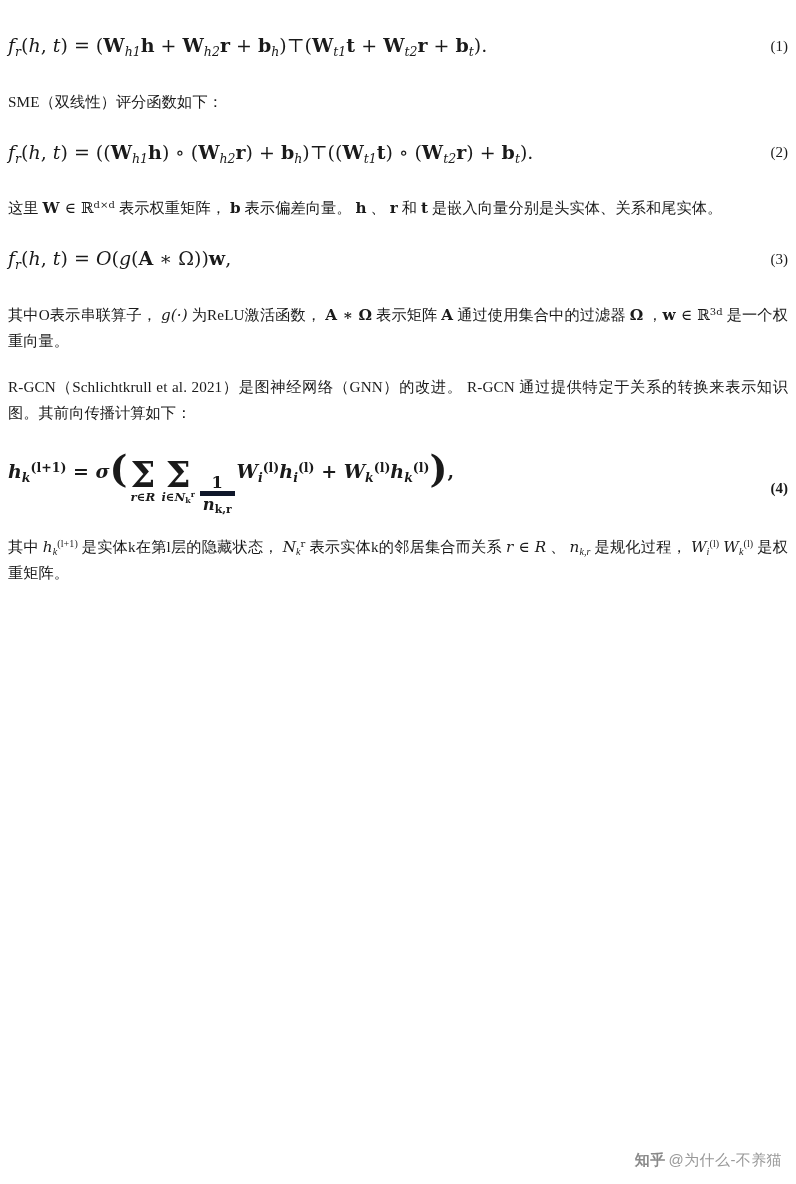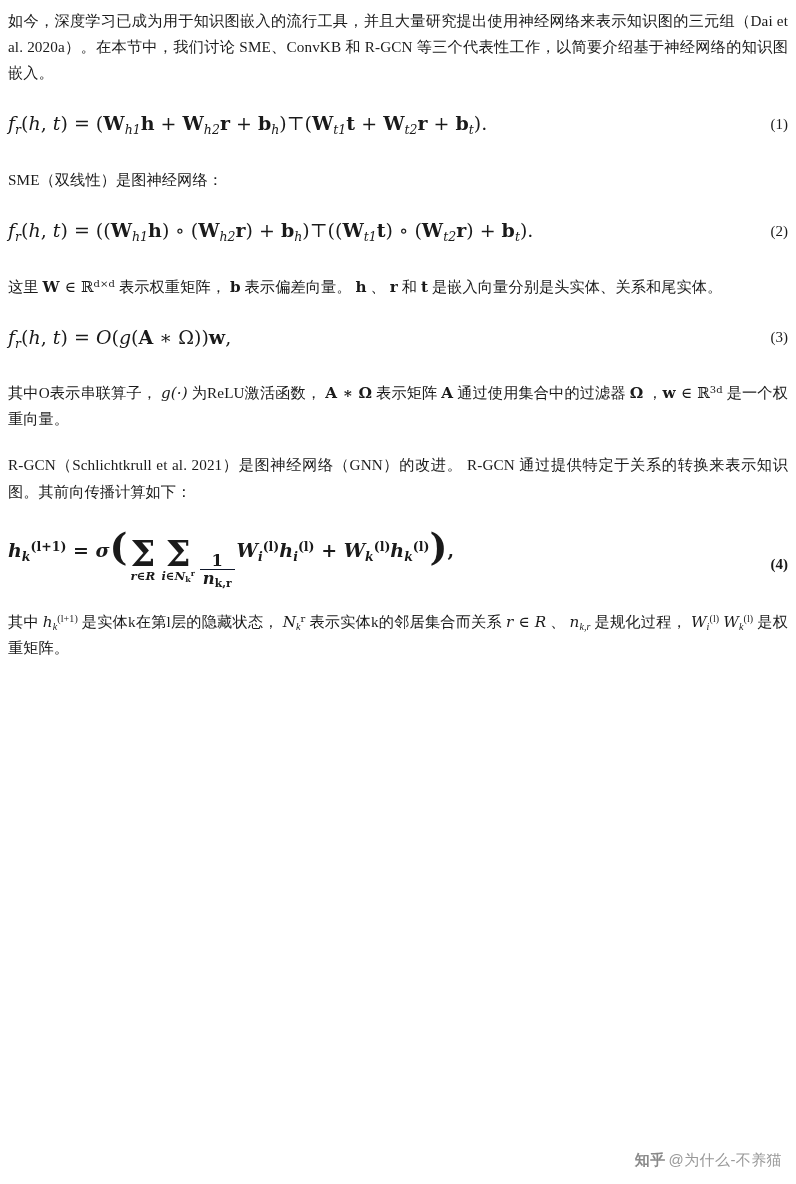--- a/index.html
+++ b/index.html
@@ -64,21 +64,21 @@
   .bigger { font-size: 2.0em; font-family: "DejaVu Serif", serif; line-height: 0; position: relative; top: 0.08em;}
   .frac {
     display: inline-flex;
     flex-direction: column;
     align-items: center;
     vertical-align: -0.55em;
     font-size: 0.86em;
     margin: 0 2px;
   }
   .frac .num { padding: 0 3px; line-height: 1.05; }
-  .frac .den { padding: 0 3px; border-top: 1px solid #0f172a; line-height: 1.15; }
+  .frac .den { padding: 0 3px; border-top: 5px solid #0f172a; line-height: 1.15; }
   .sumop {
     display: inline-flex;
     flex-direction: column;
     align-items: center;
     vertical-align: -0.45em;
     margin: 0 3px;
   }
   .sumop .glyph { font-size: 1.85em; line-height: 0.85; font-family: "DejaVu Serif", serif; }
   .sumop .lim { font-size: 0.62em; font-style: italic; line-height: 1.1; margin-top: 1px;}
   .inline-math {
@@ -99,31 +99,30 @@
     margin-right: 3px;
     font-family: Liberation Mono, monospace;
   }
 </style>
 </head>
 <body>
 
 <div class="page">
   <div class="content">
 
-    <p class="para">如今，深度学习已成为用于知识图嵌入的流行工具，并且大量研究提出使用神经网络来表示知识图的三元组（Dai et al. 2020a）。在本节中，我们讨论 SME、ConvKB 和 R-GCN 等三个代表性工作，以简要介绍基于神经网络的知识图嵌入。</p>
 
 
     <div class="eq-row">
       <div class="eq-body">
         <span class="mi">f</span><sub class="s">r</sub><span class="mn">(</span><span class="mi">h</span><span class="mn">,&nbsp;</span><span class="mi">t</span><span class="mn">)&nbsp;=&nbsp;(</span><span class="mb">W</span><sub class="s">h1</sub><span class="mb">h</span><span class="mn">&nbsp;+&nbsp;</span><span class="mb">W</span><sub class="s">h2</sub><span class="mb">r</span><span class="mn">&nbsp;+&nbsp;</span><span class="mb">b</span><sub class="s">h</sub><span class="mn">)⊤(</span><span class="mb">W</span><sub class="s">t1</sub><span class="mb">t</span><span class="mn">&nbsp;+&nbsp;</span><span class="mb">W</span><sub class="s">t2</sub><span class="mb">r</span><span class="mn">&nbsp;+&nbsp;</span><span class="mb">b</span><sub class="s">t</sub><span class="mn">).</span>
       </div>
       <div class="eq-num">(1)</div>
     </div>
 
-    <p class="para">SME（双线性）是图神经网络：</p>
+    <p class="para">SME（双线性）评分函数如下：</p>
 
     <div class="eq-row">
       <div class="eq-body">
         <span class="mi">f</span><sub class="s">r</sub><span class="mn">(</span><span class="mi">h</span><span class="mn">,&nbsp;</span><span class="mi">t</span><span class="mn">)&nbsp;=&nbsp;((</span><span class="mb">W</span><sub class="s">h1</sub><span class="mb">h</span><span class="mn">)&nbsp;∘&nbsp;(</span><span class="mb">W</span><sub class="s">h2</sub><span class="mb">r</span><span class="mn">)&nbsp;+&nbsp;</span><span class="mb">b</span><sub class="s">h</sub><span class="mn">)⊤((</span><span class="mb">W</span><sub class="s">t1</sub><span class="mb">t</span><span class="mn">)&nbsp;∘&nbsp;(</span><span class="mb">W</span><sub class="s">t2</sub><span class="mb">r</span><span class="mn">)&nbsp;+&nbsp;</span><span class="mb">b</span><sub class="s">t</sub><span class="mn">).</span>
       </div>
       <div class="eq-num">(2)</div>
     </div>
 
     <p class="para">
       <span>这里 </span><span class="mb inline-math">W</span><span class="inline-math"> ∈ </span><span class="inline-math">ℝ</span><sup class="sp mi">d×d</sup><span> 表示权重矩阵， </span><span class="mb inline-math">b</span><span> 表示偏差向量。 </span><span class="mb inline-math">h</span><span> 、 </span><span class="mb inline-math">r</span><span> 和 </span><span class="mb inline-math">t</span><span> 是嵌入向量分别是头实体、关系和尾实体。</span>

